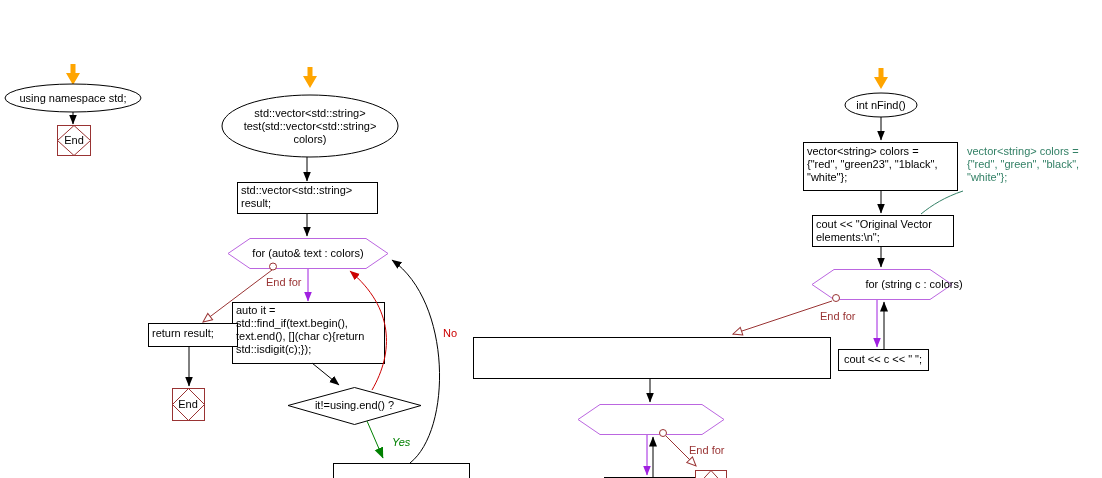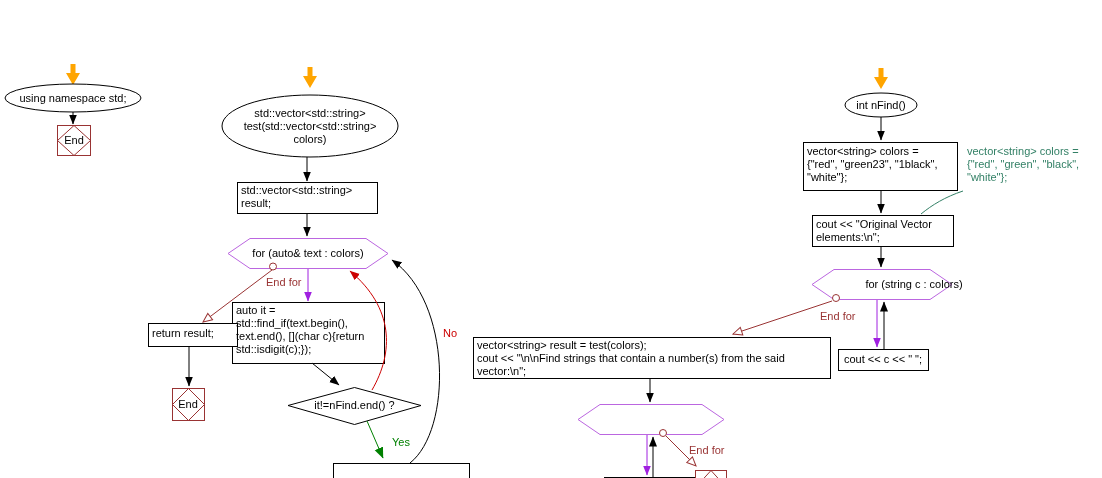--- a/index.html
+++ b/index.html
@@ -3,21 +3,21 @@
 <meta charset="utf-8">
 <style>
   html,body{margin:0;padding:0;background:#ffffff;}
   #canvas{position:relative;width:1102px;height:478px;background:#ffffff;overflow:hidden;
           font-family:"Liberation Sans", sans-serif;margin-top:40px;}
   #edges{position:absolute;left:0;top:0;}
   .t{position:absolute;font-size:11px;line-height:13px;color:#000;white-space:pre-line;z-index:2;}
   .tc{display:flex;align-items:center;justify-content:center;text-align:center;}
   .lbl-darkred{color:#993333;text-align:center;}
   .lbl-red{color:#cc0000;}
-  .lbl-green{color:#008000;}
+  .lbl-green{color:#008000;font-style:italic;}
   .t-teal{color:#338066;}
 </style>
 </head>
 <body>
 
 <div id="canvas">
 
   <svg id="edges" width="1102" height="478" viewBox="0 0 1102 478">
     <defs>
       <marker id="mk-black" markerWidth="11" markerHeight="9" refX="9.5" refY="4" orient="auto" markerUnits="userSpaceOnUse">
@@ -103,36 +103,33 @@
   <div class="t" style="left:241px;top:144px;width:134px;height:28px;">std::vector&lt;std::string&gt;
 result;</div>
   <div class="t tc" style="left:228px;top:198px;width:160px;height:30px;">for (auto&amp; text : colors)</div>
   <div class="t lbl-darkred" style="left:266px;top:236px;">End for</div>
   <div class="t" style="left:236px;top:264px;width:146px;height:57px;">auto it =
 std::find_if(text.begin(),
 text.end(), [](char c){return
 std::isdigit(c);});</div>
   <div class="t" style="left:152px;top:287px;width:84px;height:19px;">return result;</div>
   <div class="t tc" style="left:172px;top:348px;width:32px;height:32px;">End</div>
-  <div class="t tc" style="left:288px;top:347px;width:133px;height:37px;">it!=nFind.end() ?</div>
+  <div class="t tc" style="left:288px;top:347px;width:133px;height:37px;">it!=using.end() ?</div>
   <div class="t lbl-red" style="left:402px;top:287px;padding-left:41px;">No</div>
   <div class="t lbl-green" style="left:392px;top:396px;">Yes</div>
 
   <div class="t tc" style="left:845px;top:53px;width:72px;height:25px;">int nFind()</div>
   <div class="t" style="left:807px;top:105px;width:148px;height:44px;">vector&lt;string&gt; colors =
 {"red", "green23", "1black",
 "white"};</div>
   <div class="t t-teal" style="left:967px;top:105px;width:135px;height:46px;">vector&lt;string&gt; colors =
 {"red", "green", "black",
 "white"};</div>
   <div class="t" style="left:816px;top:178px;width:135px;height:28px;">cout &lt;&lt; "Original Vector
 elements:\n";</div>
   <div class="t tc" style="left:844px;top:229px;width:140px;height:30px;">for (string c : colors)</div>
   <div class="t lbl-darkred" style="left:820px;top:270px;">End for</div>
   <div class="t tc" style="left:838px;top:309px;width:90px;height:21px;">cout &lt;&lt; c &lt;&lt; " ";</div>
-  <div class="t" style="left:477px;top:299px;width:350px;height:38px;">vector&lt;string&gt; result = test(colors);
-cout &lt;&lt; "\n\nFind strings that contain a number(s) from the said
-vector:\n";</div>
   <div class="t lbl-darkred" style="left:689px;top:404px;">End for</div>
   <div class="t tc" style="left:604px;top:437px;width:90px;height:23px;">cout &lt;&lt; c &lt;&lt; " ";</div>
   <div class="t tc" style="left:695px;top:430px;width:31px;height:34px;">End</div>
 
 </div>
 
 </body></html>

